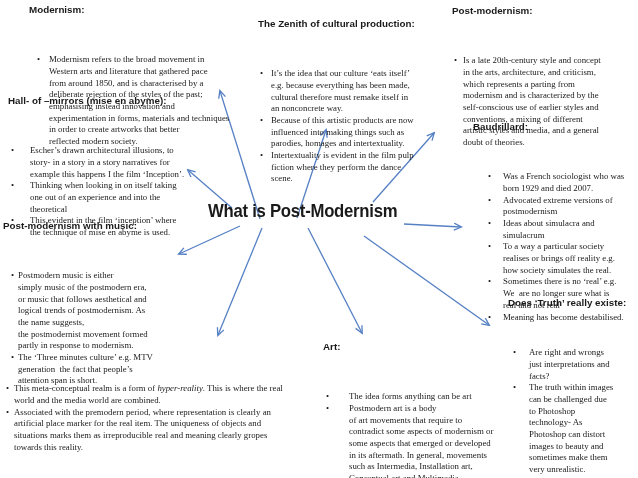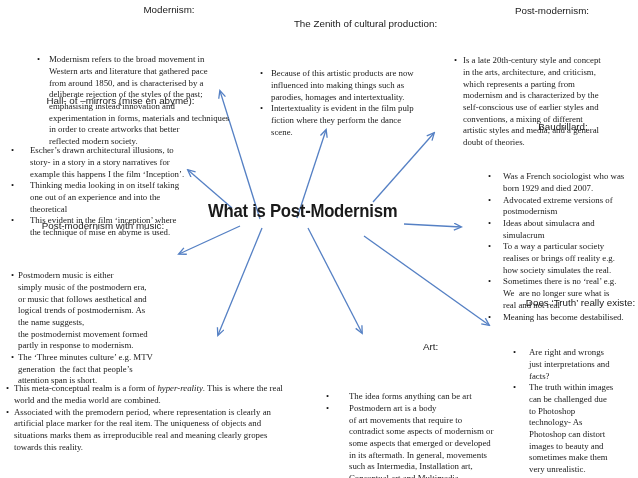--- a/index.html
+++ b/index.html
@@ -5,21 +5,21 @@
   html,body{margin:0;padding:0;}
   body{
     width:638px;height:478px;position:relative;overflow:hidden;
     background:#ffffff;
     font-family:"Liberation Sans","DejaVu Sans",sans-serif;
     color:var(--text,#1a1a1a);
   }
   .block{position:absolute;}
   .block h3{
     margin:0 0 2px 0;
-    font-size:9.8px;line-height:14px;font-weight:normal;color:var(--text,#1a1a1a);text-align:center;
+    font-size:9.8px;line-height:14px;font-weight:bold;color:var(--text,#1a1a1a);
   }
   .block ul{
     list-style:none;margin:0;padding:0;
     font-size:8.8px;line-height:11.7px;
     white-space:pre-wrap;
     font-family:Liberation Serif, serif;
   }
   .block li{position:relative;padding-left:var(--t,18px);margin:0;}
   .block li::before{
     content:"\2022";
@@ -79,21 +79,24 @@
 emphasising instead innovation and
 experimentation in forms, materials and techniques
 in order to create artworks that better
 reflected modern society.</li></ul>
 </div>
 
 <div class="block" id="blk-zenith">
   <h3>The Zenith of cultural production:</h3>
   <ul>
     
-  <li>Because of this artistic products are now
+  <li>It’s the idea that our culture ‘eats itself’
+e.g. because everything has been made,
+cultural therefore must remake itself in
+an nonconcrete way.</li><li>Because of this artistic products are now
 influenced into making things such as
 parodies, homages and intertextuality.</li><li>Intertextuality is evident in the film pulp
 fiction where they perform the dance
 scene.</li></ul>
 </div>
 
 <div class="block" id="blk-postmodernism">
   <h3>Post-modernism:</h3>
   <ul>
     
@@ -106,21 +109,21 @@
 artistic styles and media, and a general
 doubt of theories.</li></ul>
 </div>
 
 <div class="block" id="blk-mirrors">
   <h3>Hall- of –mirrors (mise en abyme):</h3>
   <ul>
     
   <li>Escher’s drawn architectural illusions, to
 story- in a story in a story narratives for
-example this happens I the film ‘Inception’.</li><li>Thinking media looking in on itself taking
+example this happens I the film ‘Inception’.</li><li>Thinking when looking in on itself taking
 one out of an experience and into the
 theoretical</li><li>This evident in the film ‘inception’ where
 the technique of mise en abyme is used.</li></ul>
 </div>
 
 <div class="block" id="blk-music">
   <h3>Post-modernism with music:</h3>
   <ul>
     
   <li>Postmodern music is either

